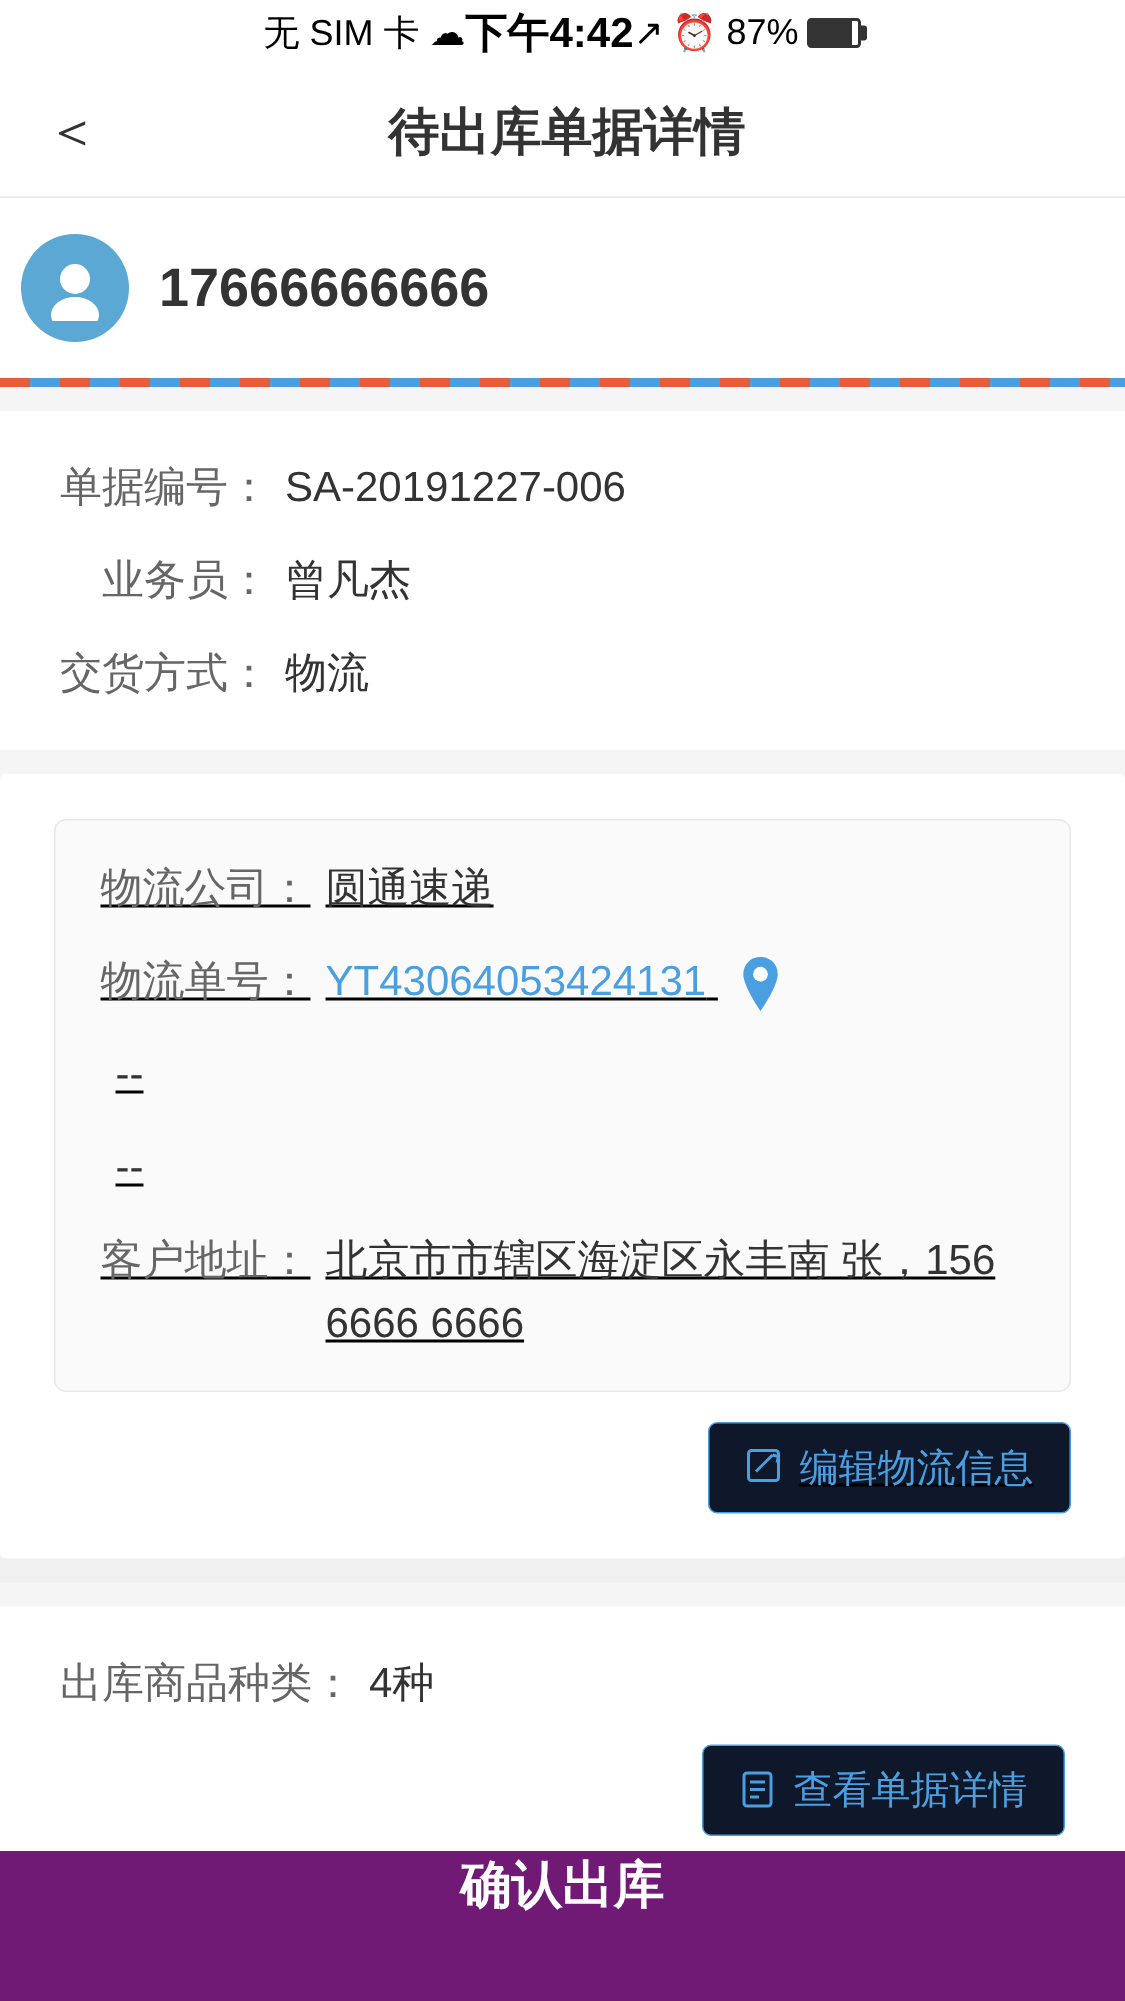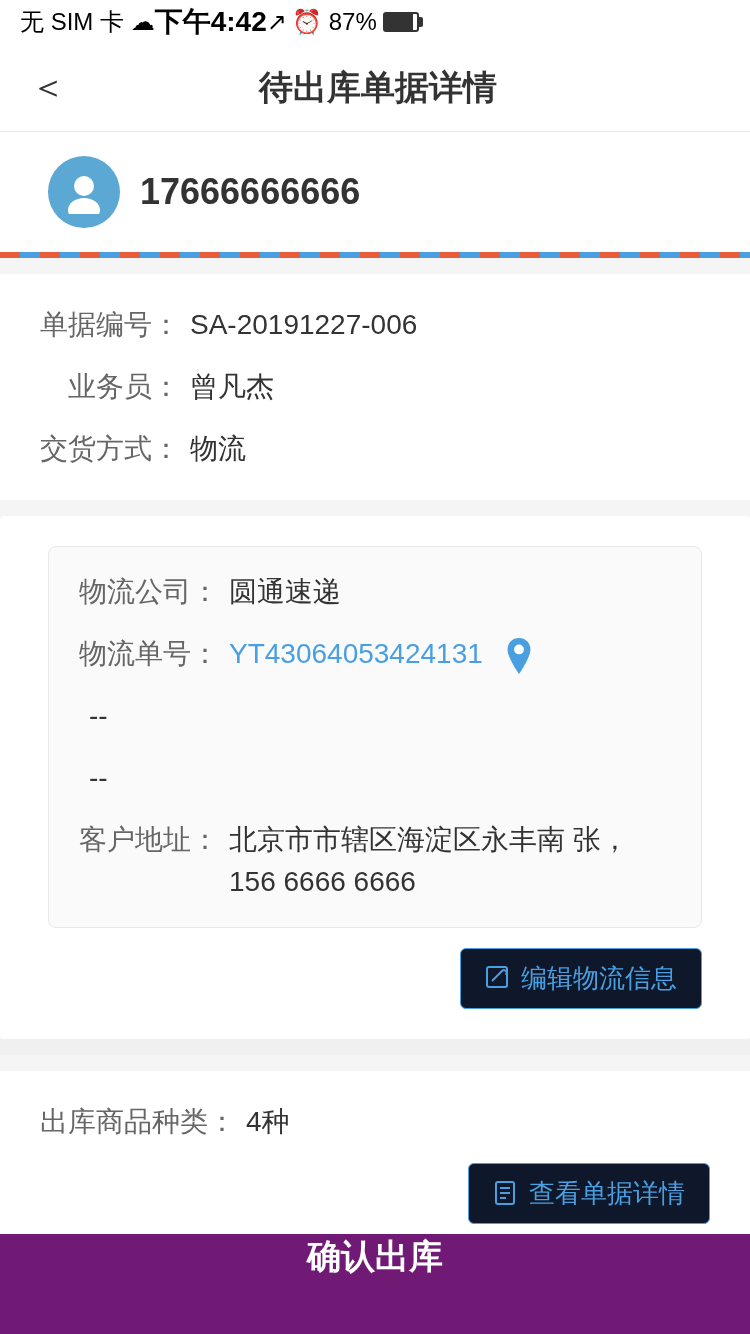--- a/index.html
+++ b/index.html
@@ -12,21 +12,21 @@
       position: relative;
       font-size: 28px;
     }
 
     
     .status-bar {
       background: #fff;
       height: 44px;
       display: flex;
       align-items: center;
-      justify-content: flex-start;
+      justify-content: center;
       padding: 0 20px;
       font-size: 24px;
       font-weight: 500;
     }
     .status-left { display: flex; align-items: center; gap: 8px; }
     .status-center { font-size: 28px; font-weight: 600; }
     .status-right { display: flex; align-items: center; gap: 6px; font-size: 24px; }
 
     
     .nav-bar {
@@ -58,21 +58,21 @@
       background: repeating-linear-gradient(
         90deg,
         #e85c3a 0px, #e85c3a 20px,
         #4a9fe0 20px, #4a9fe0 40px
       );
     }
 
     
     .user-section {
       background: #fff;
-      padding: 24px 48px;
+      padding: 24px 14px;
       display: flex;
       align-items: center;
       gap: 20px;
     }
     .user-avatar {
       width: 72px;
       height: 72px;
       border-radius: 50%;
       background: #5ba8d4;
       display: flex;
@@ -112,22 +112,23 @@
       color: #333;
       margin-left: 10px;
       flex: 1;
     }
     .info-value.blue { color: #4a9fe0; }
 
     
     .logistics-section {
       background: #fff;
       margin-top: 16px;
-      padding: 30px 48px;
+      padding: 30px 36px;
       border-radius: 4px;
+      text-decoration: underline;
     }
     .logistics-inner {
       border: 1px solid #e8e8e8;
       border-radius: 8px;
       padding: 24px 30px;
       background: #fafafa;
     }
 
     
     .pin-icon {

